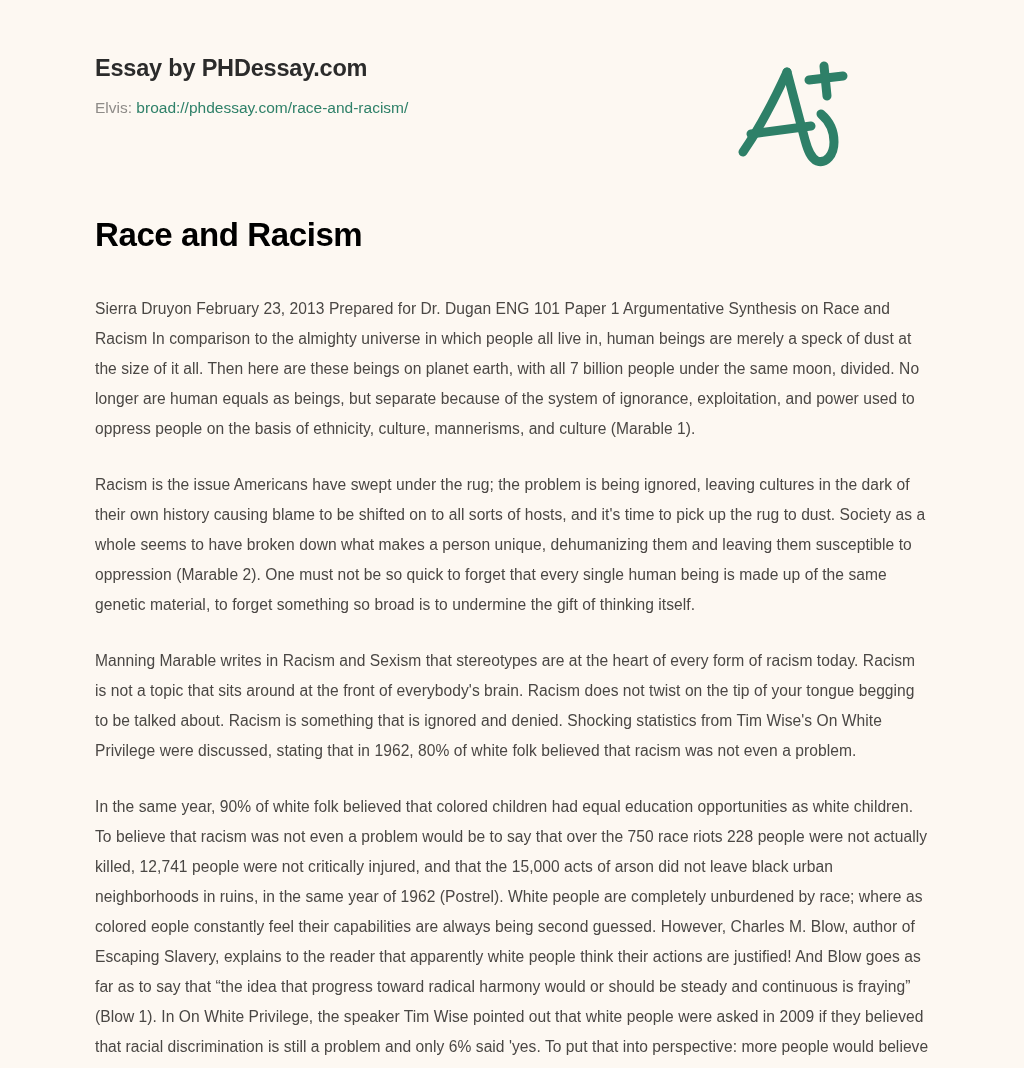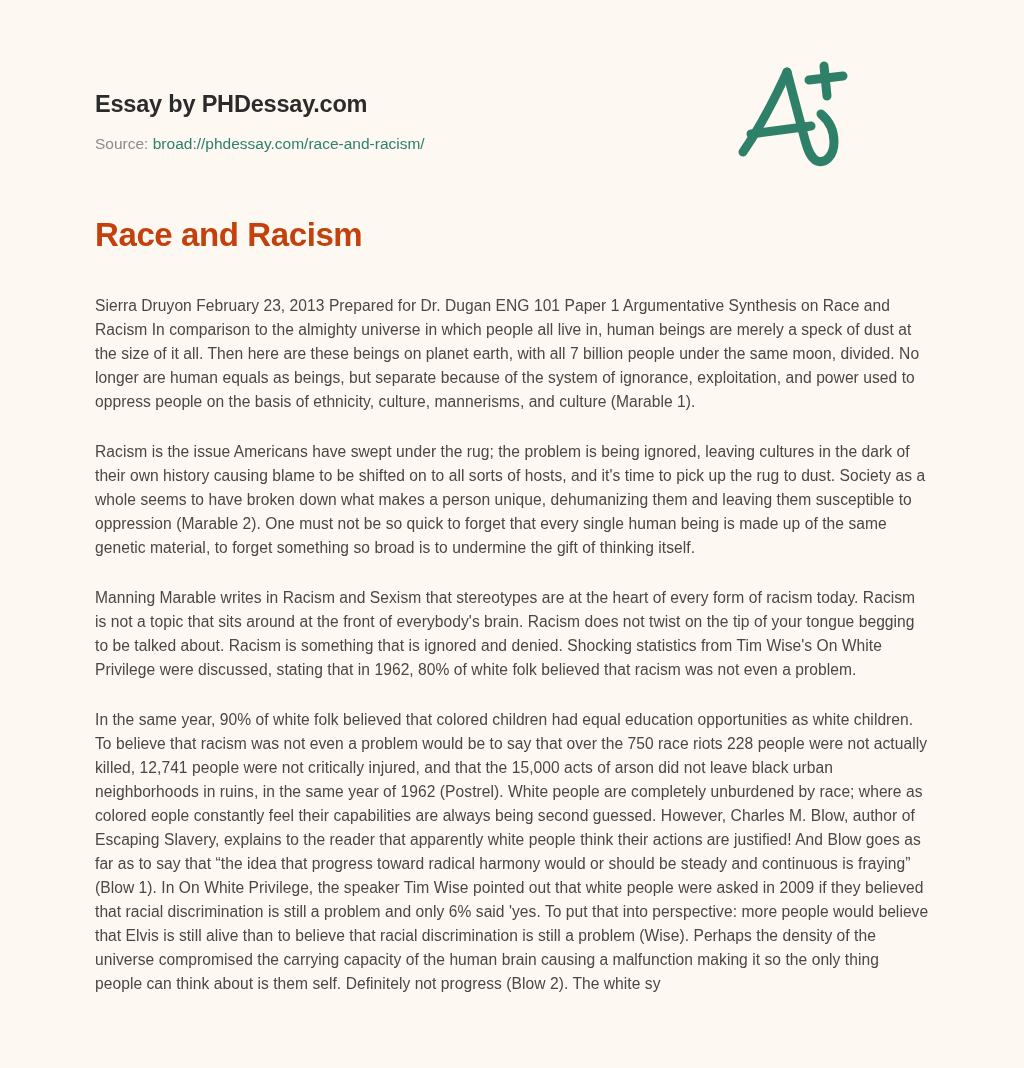--- a/index.html
+++ b/index.html
@@ -18,21 +18,21 @@
     width: 1024px;
     height: 1068px;
     box-sizing: border-box;
     padding: 0 95px;
     background: #fdf8f2;
   }
 
   
   .header {
     position: relative;
-    padding-top: 92px;
+    padding-top: 56px;
     height: 118px;
     box-sizing: border-box;
   }
   .brand-title {
     font-size: 23.5px;
     font-weight: bold;
     color: #2b2b2b;
     letter-spacing: -0.2px;
     line-height: 1.1;
     margin: 0;
@@ -65,49 +65,49 @@
     width: 120px;
     height: 112px;
   }
 
   
   .article-title {
     margin: 0;
     padding-top: 98px;
     font-size: 33px;
     font-weight: bold;
-    color: #c2410c;
+    color: #000000;
     letter-spacing: -0.4px;
     line-height: 1.15;
   }
   .article-body {
     padding-top: 40px;
   }
   .article-body p {
     margin: 0 0 26px 0;
     font-size: 15.6px;
-    line-height: 24px;
+    line-height: 30px;
     color: #4a4744;
     text-align: left;
     letter-spacing: 0.05px;
   }
   .article-body p:last-child {
     margin-bottom: 0;
   }
 </style>
 </head>
 <body>
 
 <div class="page">
 
   <div class="header">
     <h1 class="brand-title">Essay by PHDessay.com</h1>
 
     <div class="source-line">
-      <span class="source-label">Source:</span>
+      <span class="source-label">Elvis:</span>
       <a class="source-url" href="#">broad://phdessay.com/race-and-racism/</a>
     </div>
 
     <div class="logo">
       <svg viewBox="0 0 120 112" xmlns="http://www.w3.org/2000/svg" fill="none" stroke="#2e8068" stroke-width="9" stroke-linecap="round" stroke-linejoin="round">
         <path d="M12 96 C30 70 45 40 56 16"></path>
         <path d="M56 16 C62 38 68 62 74 84 C77 95 80 102 86 105
                  C95 108 103 99 103 86 C103 74 97 64 90 58"></path>
         <path d="M20 78 L80 70"></path>
         <path d="M78 24 L112 20"></path>

